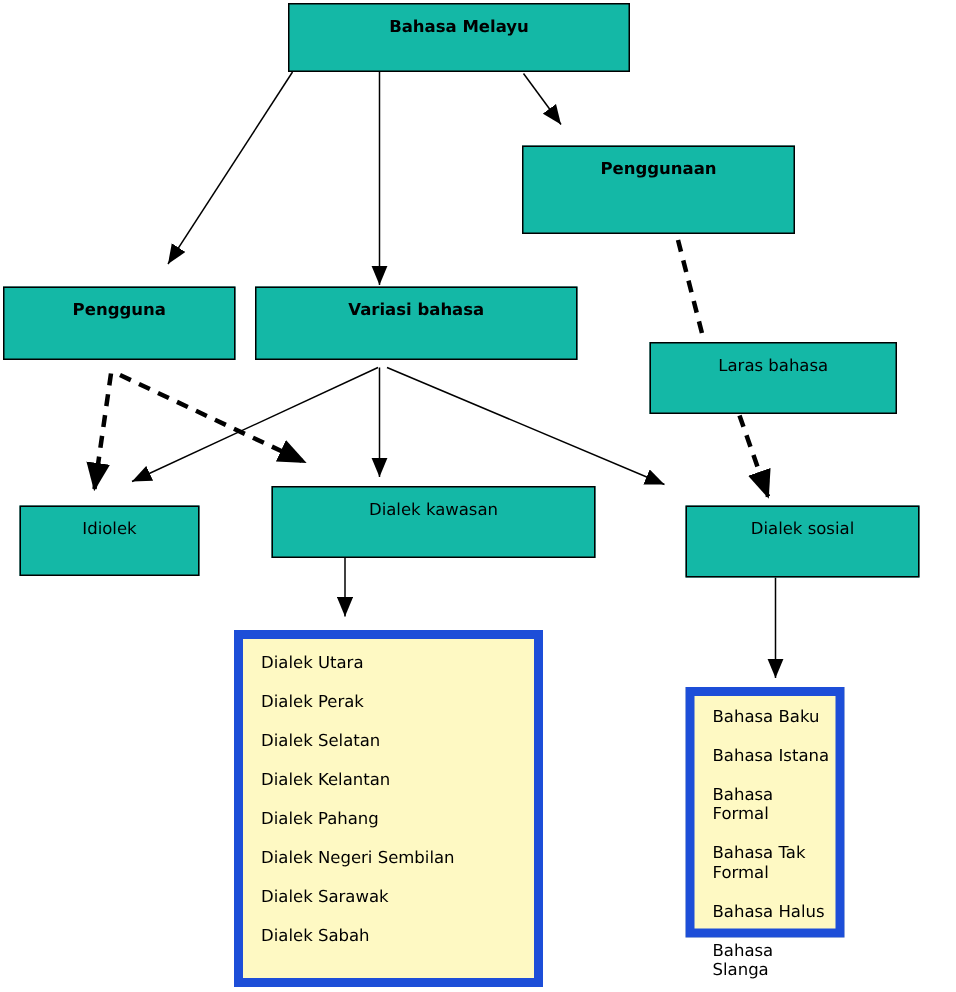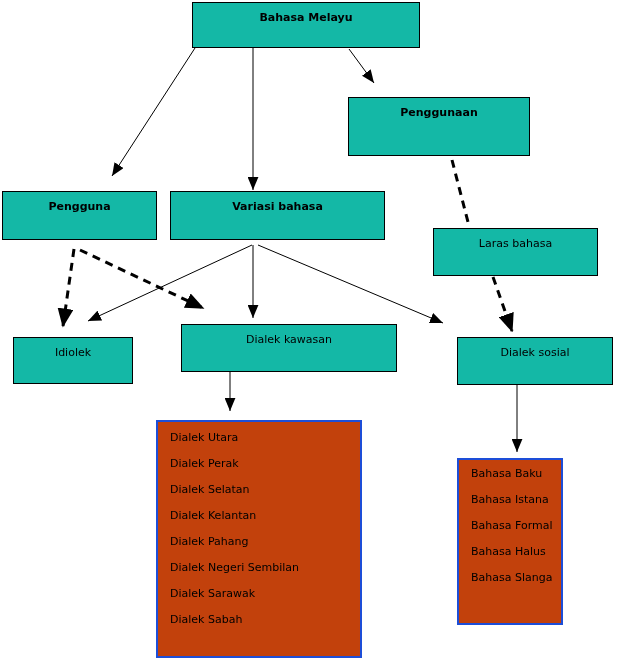--- a/index.html
+++ b/index.html
@@ -28,22 +28,22 @@
   }
   .node .lbl {
     display: block;
     padding-top: 8px;
     line-height: 13px;
   }
   .node.bold .lbl { font-weight: bold; }
   .listbox {
     position: absolute;
     box-sizing: border-box;
-    border: 2px solid #1d4ed8;
-    background: #c2410c;
+    border: 6px solid #1d4ed8;
+    background: #fef9c3;
     text-align: left;
   }
   .listbox .item {
     margin: 0 4px 13px 12px;
     line-height: 13px;
     white-space: pre-line;
   }
   .listbox.dialek { padding-top: 9px; }
   .listbox.sosial { padding-top: 7px; }
 </style>
@@ -117,17 +117,19 @@
     <div class="item">Dialek Pahang</div>
     <div class="item">Dialek Negeri Sembilan</div>
     <div class="item">Dialek Sarawak</div>
     <div class="item">Dialek Sabah</div>
   </div>
 
   <div class="listbox sosial" style="left:457px; top:458px; width:106px; height:167px;">
     <div class="item">Bahasa  Baku</div>
     <div class="item">Bahasa Istana</div>
     <div class="item">Bahasa Formal</div>
+    <div class="item">Bahasa Tak
+Formal</div>
     <div class="item">Bahasa Halus</div>
     <div class="item">Bahasa Slanga</div>
   </div>
 
 </div>
 
 </body></html>

